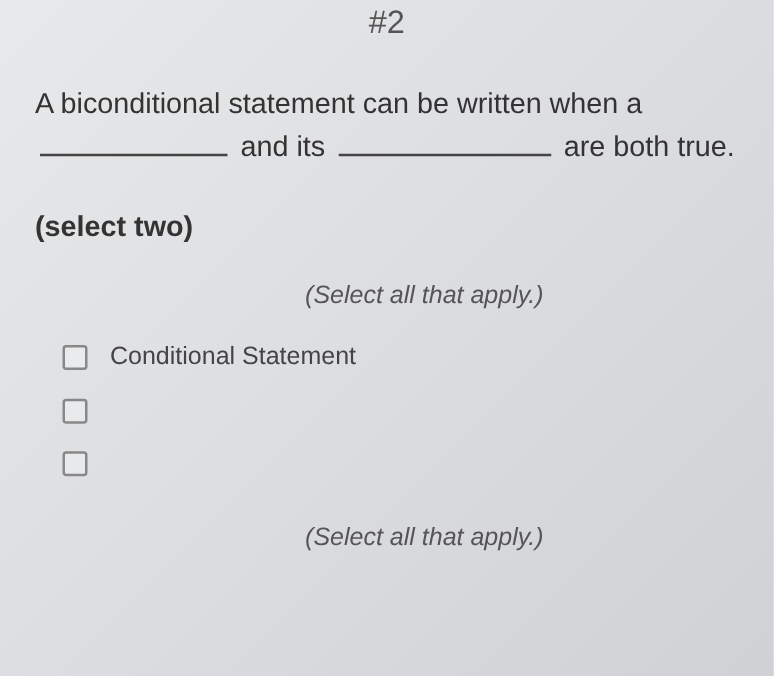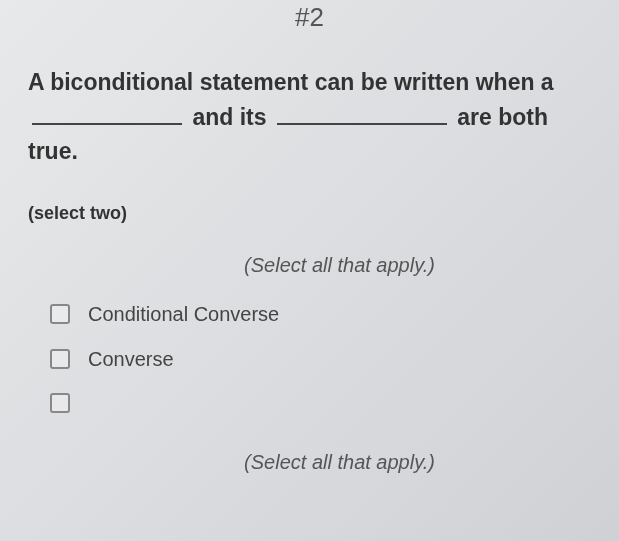--- a/index.html
+++ b/index.html
@@ -23,35 +23,34 @@
       color: #555;
       margin-top: 2px;
       margin-bottom: 32px;
       font-weight: 400;
     }
     .question-text {
       font-size: 23px;
       line-height: 1.5;
       color: #333;
       margin-bottom: 34px;
-      font-weight: bold;
     }
     .blank {
       display: inline-block;
       border-bottom: 2px solid #444;
       min-width: 150px;
       height: 1em;
       vertical-align: baseline;
       margin: 0 4px;
     }
     .blank.short {
       min-width: 170px;
     }
     .instruction-bold {
-      font-size: 18px;
+      font-size: 23px;
       font-weight: bold;
       color: #333;
       margin-bottom: 30px;
     }
     .instruction-italic {
       font-size: 20px;
       font-style: italic;
       color: #555;
       text-align: center;
       margin-bottom: 26px;
@@ -101,24 +100,23 @@
   <span>are both true.</span>
 </div>
 
 <div class="instruction-bold">(select two)</div>
 
 <div class="instruction-italic">(Select all that apply.)</div>
 
 <div class="options">
   <div class="option-row">
     <div class="checkbox"></div>
-    <div class="option-label">Conditional Converse</div>
+    <div class="option-label">Conditional Statement</div>
   </div>
   <div class="option-row">
     <div class="checkbox"></div>
-    <div class="option-label">Converse</div>
   </div>
   <div class="option-row">
     <div class="checkbox"></div>
   </div>
 </div>
 
 <div class="bottom-instruction">(Select all that apply.)</div>
 
 </body></html>

